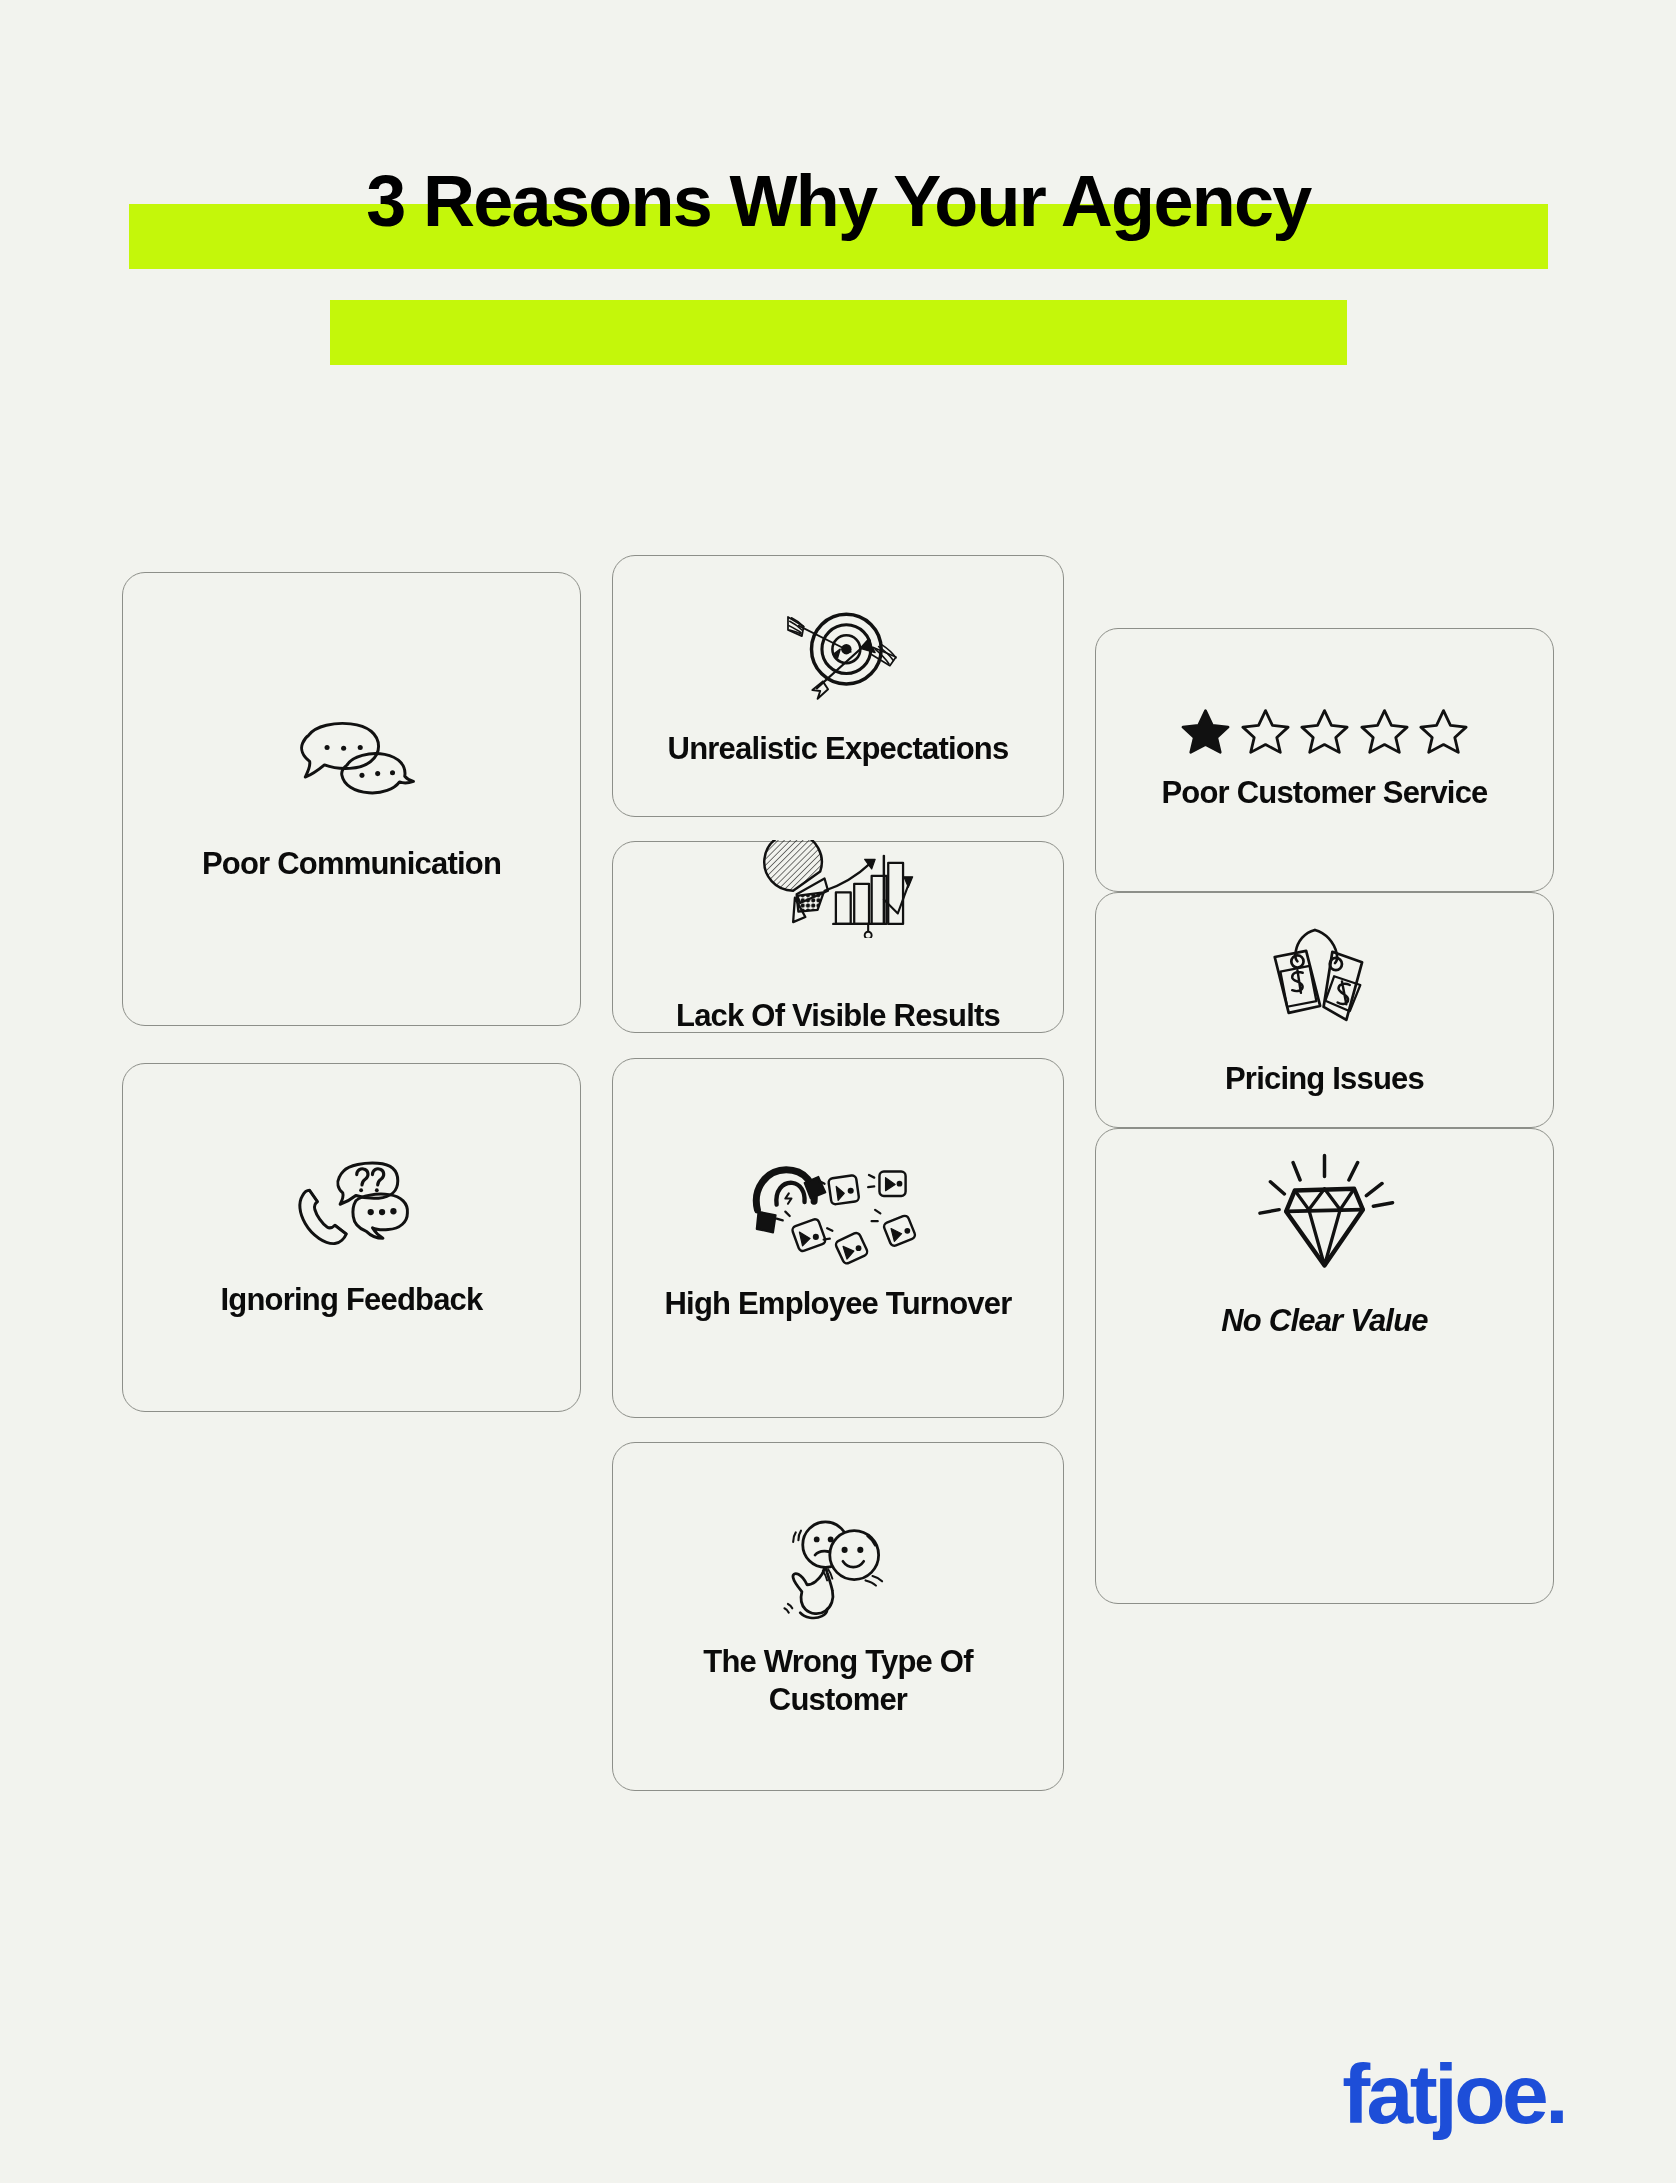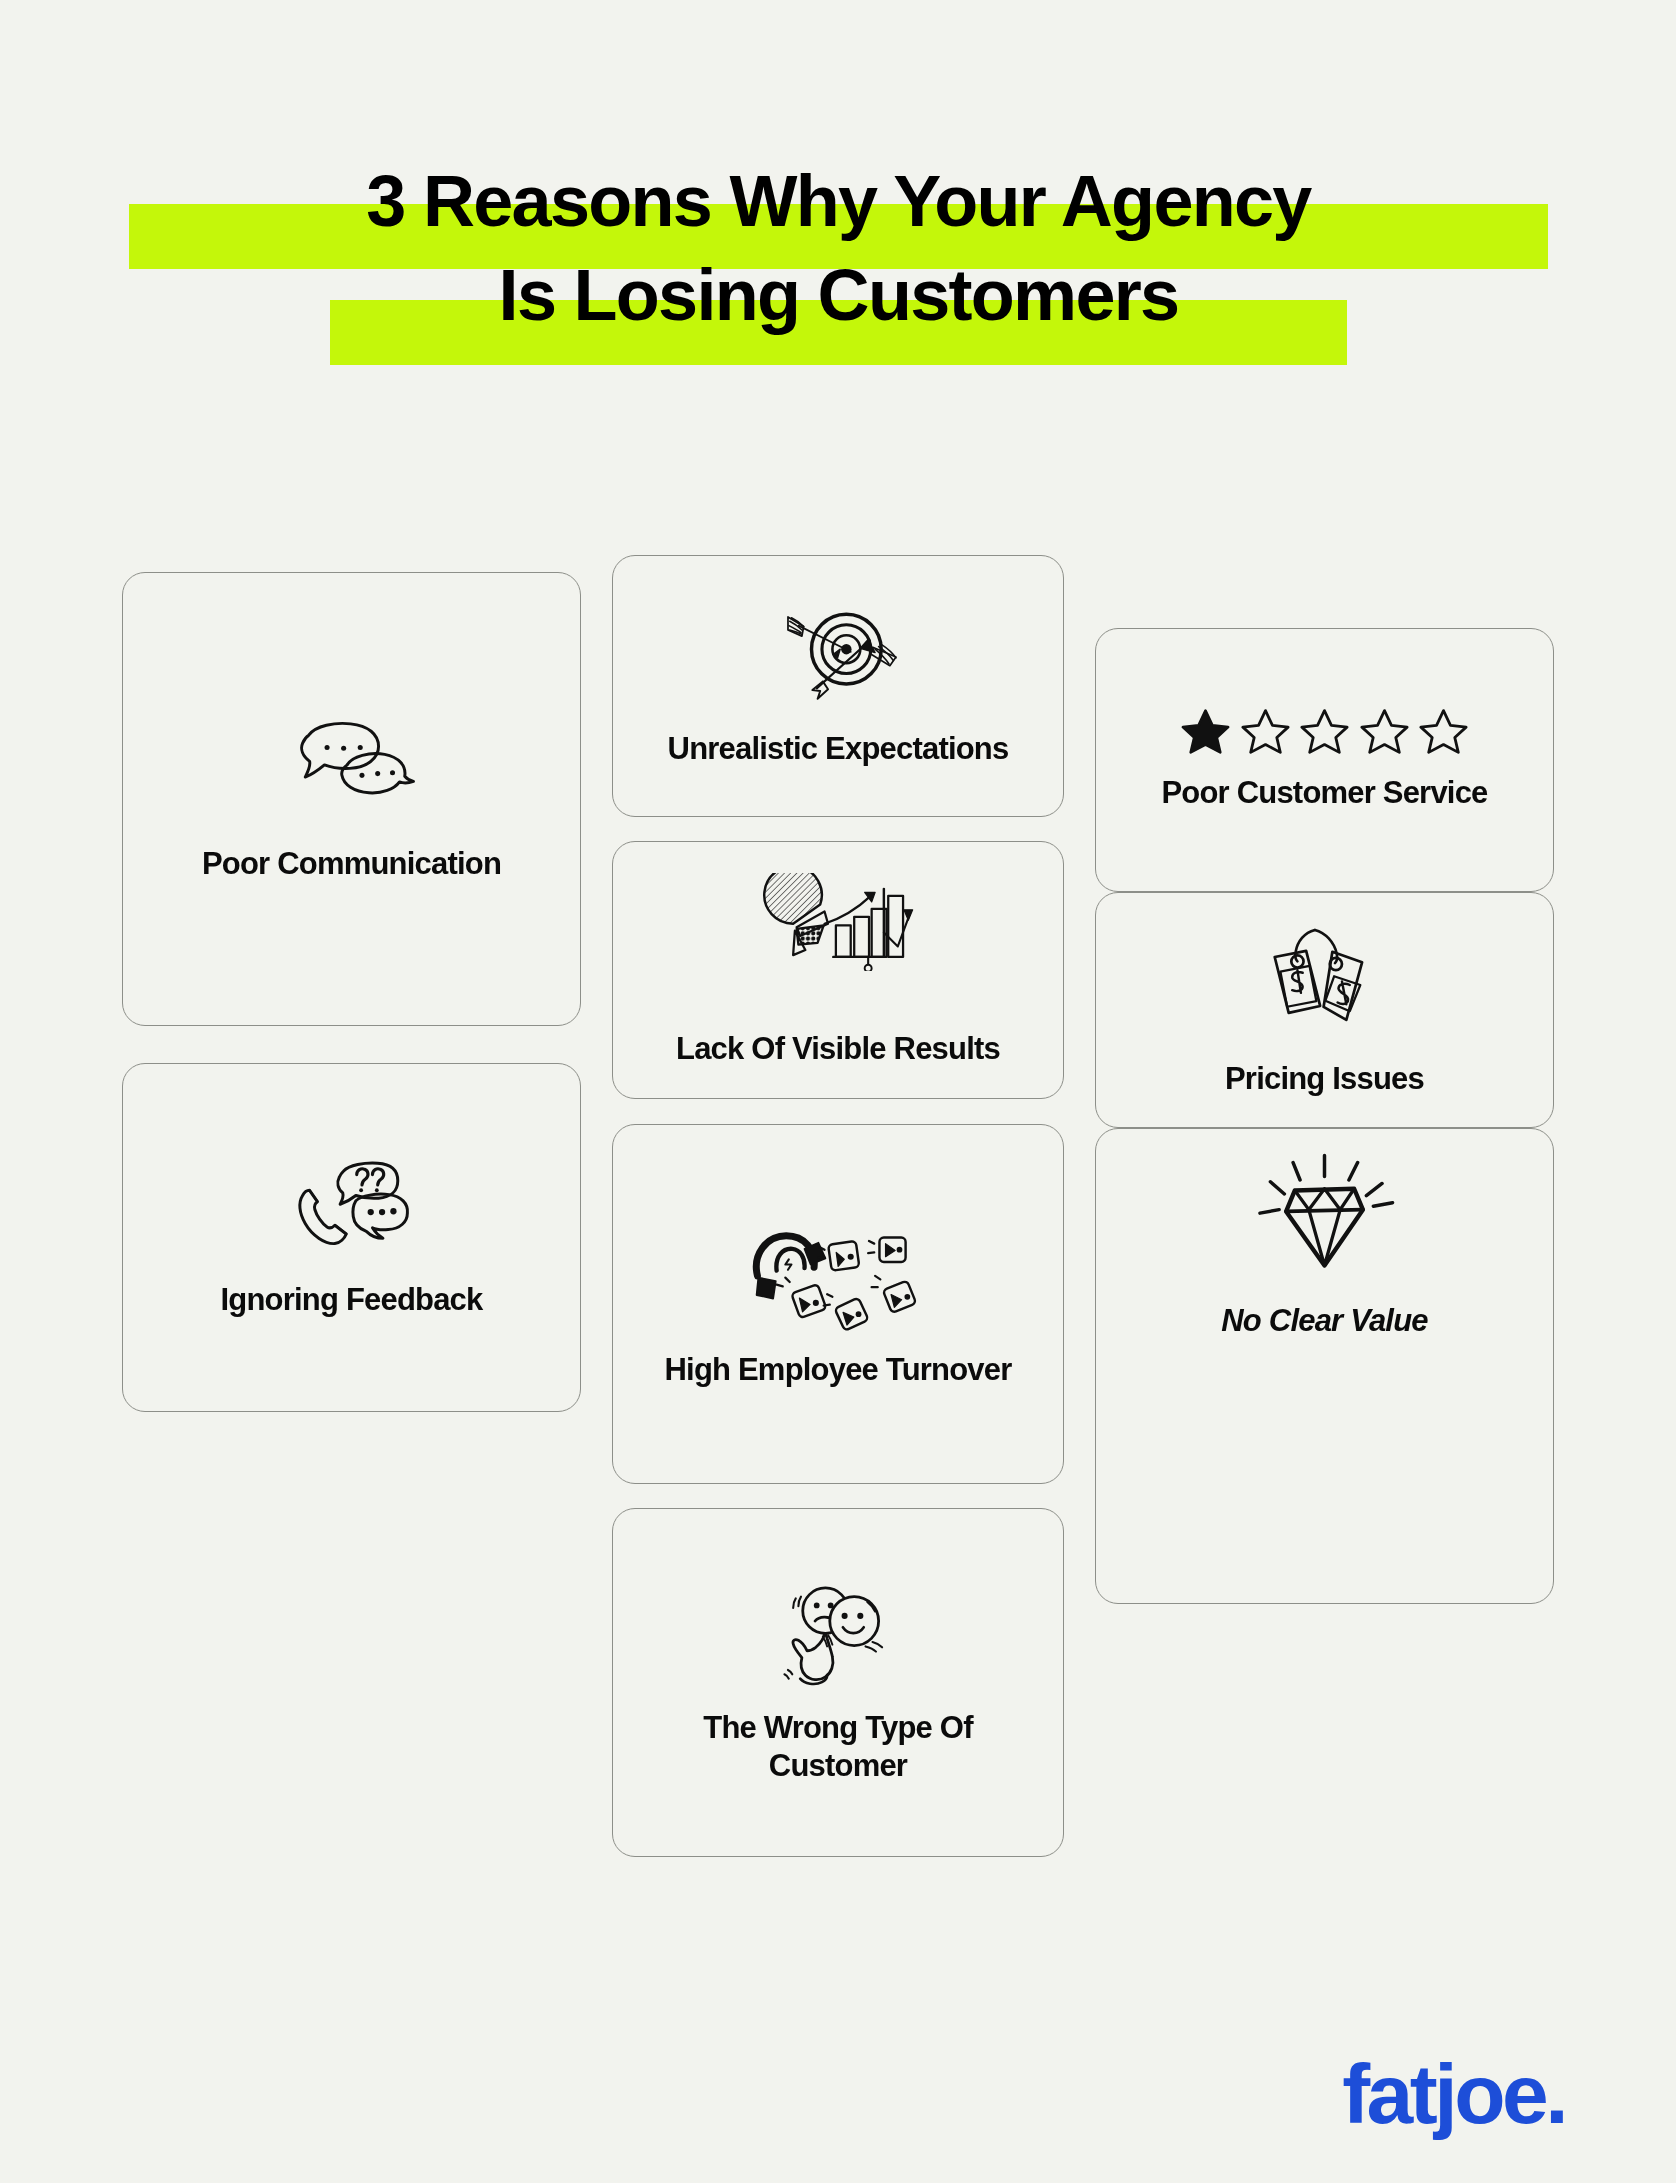--- a/index.html
+++ b/index.html
@@ -90,21 +90,21 @@
     line-height: 1.22;
     letter-spacing: -0.8px;
     color: #0b0b0b;
     max-width: 367px;
   }
 
   
   .h-poor-comm   { height: 454px; justify-content: center; gap: 14px; }
   .h-unrealistic { height: 262px; }
   .h-poor-serv   { height: 264px; }
-  .h-lack        { height: 258px; gap: 40px; }
+  .h-lack        { height: 192px; gap: 40px; }
   .h-fail        { height: 275px; }
   .h-pricing     { height: 236px; }
   .h-high-emp    { height: 360px; }
   .h-noclear     { height: 476px; justify-content: flex-start; font-style: italic; }
   .h-ignoring    { height: 349px; }
   .h-wrong       { height: 349px; }
 
   
   .stars { display: flex; gap: 10.5px; align-items: center; }
 
@@ -129,21 +129,20 @@
 
 <div class="page">
 
   <div class="title-block">
     <div class="title-line" id="title-line-1">
       <span class="hl-bar"></span>
       <span class="hl-text">3 Reasons Why Your Agency</span>
     </div>
     <div class="title-line" id="title-line-2">
       <span class="hl-bar"></span>
-      <span class="hl-text">Is Losing Customers</span>
     </div>
   </div>
 
   <div class="columns">
 
     <div class="col col-left">
 
       <div class="card h-poor-comm">
         <div class="card-icon">
           <svg width="131" height="96" viewBox="0 0 150 110" fill="none" stroke="#111" stroke-width="3.4" stroke-linecap="round" stroke-linejoin="round">

